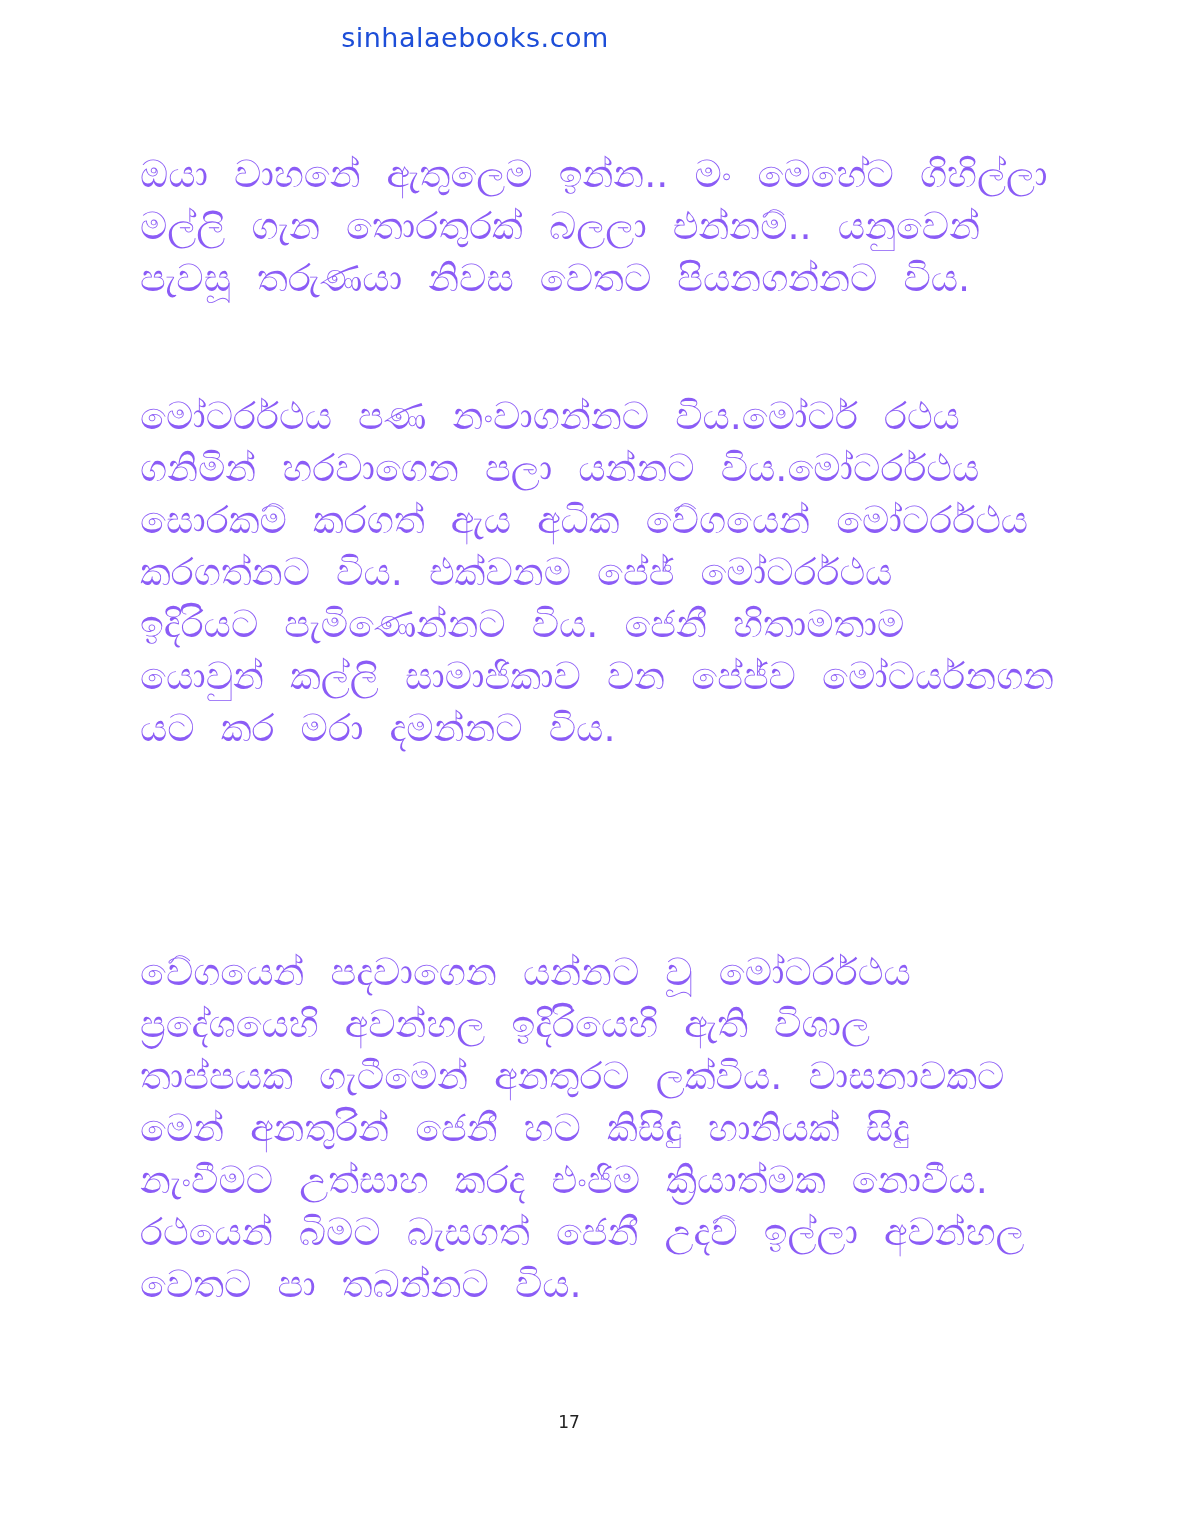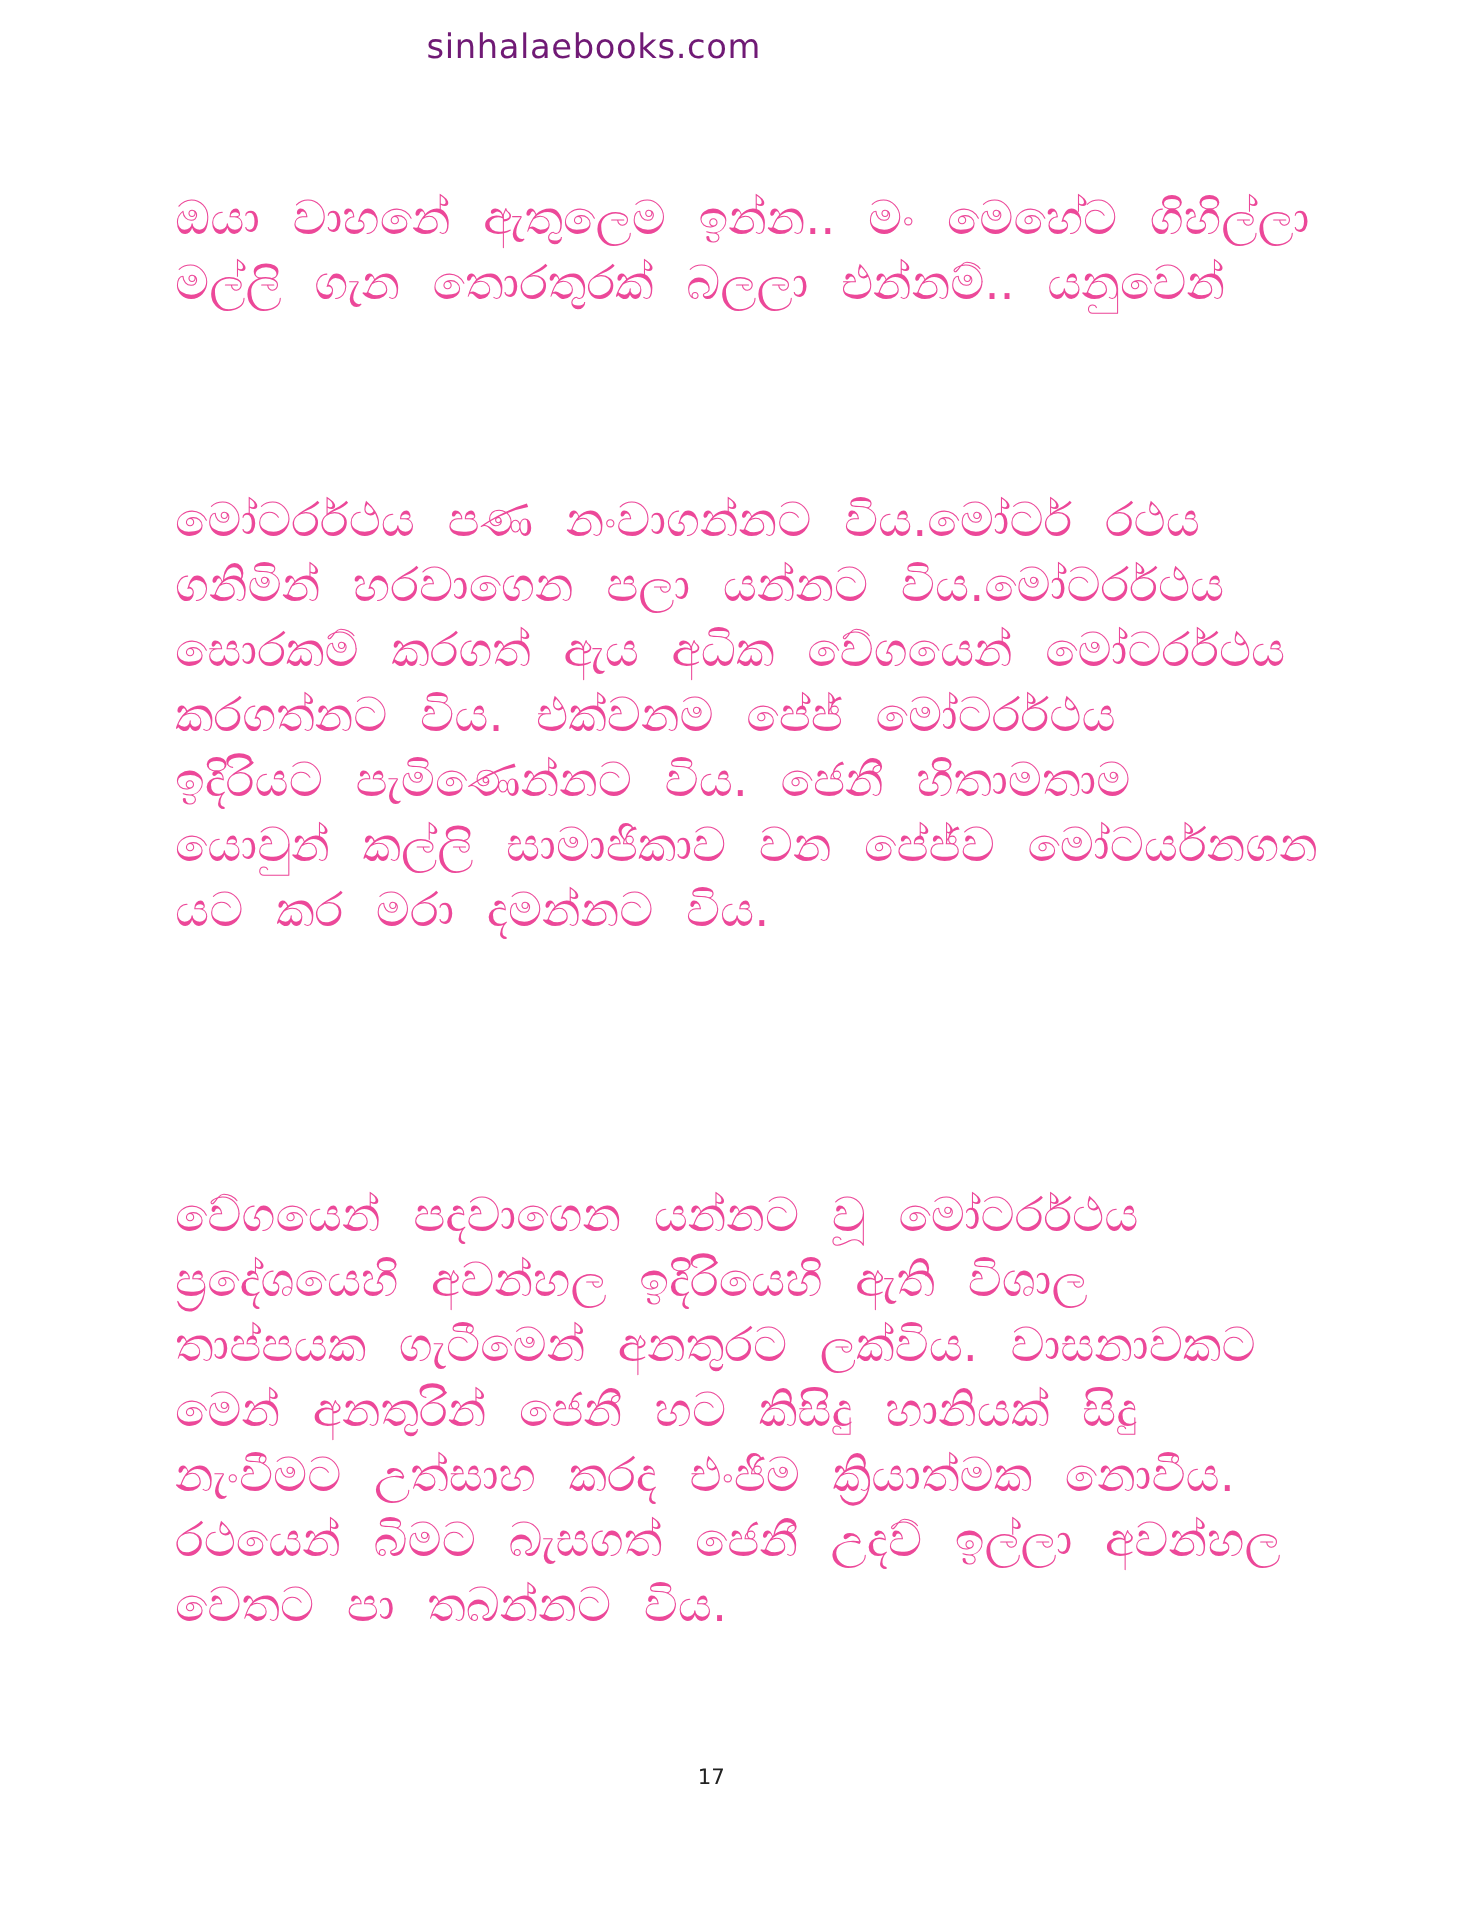--- a/index.html
+++ b/index.html
@@ -15,40 +15,40 @@
       color: #111111;
     }
     .site-header {
       position: absolute;
       top: 22px;
       left: 0;
       width: 950px;
       text-align: center;
       font-family: "DejaVu Sans", sans-serif;
       font-size: 27px;
-      color: #701a75;
+      color: #1d4ed8;
       letter-spacing: 0.5px;
     }
     .content {
       position: absolute;
       left: 140px;
       top: 148px;
       width: 910px;
       font-family: "DejaVu Sans", "Liberation Sans", sans-serif;
     }
     .paragraph {
       margin: 0;
     }
     .line {
       font-size: 38px;
       line-height: 52px;
       height: 52px;
       white-space: nowrap;
       word-spacing: 14px;
-      color: #ec4899;
+      color: #8b5cf6;
     }
     .p1 { position: absolute; top: 0; }
     .p2 { position: absolute; top: 242px; }
     .p3 { position: absolute; top: 798px; }
     .page-number {
       position: absolute;
       top: 1412px;
       left: 0;
       width: 1138px;
       text-align: center;
@@ -59,20 +59,21 @@
   </style>
 </head>
 <body>
 
 <div class="site-header">sinhalaebooks.com</div>
 
 <div class="content">
   <div class="paragraph p1">
     <div class="line">ඔයා වාහනේ ඇතුලෙම ඉන්න.. මං මෙහේට ගිහිල්ලා</div>
     <div class="line">මල්ලි ගැන තොරතුරක් බලලා එන්නම්.. යනුවෙන්</div>
+    <div class="line">පැවසූ තරුණයා නිවස වෙතට පියනගන්නට විය.</div>
   </div>
 
   <div class="paragraph p2">
     <div class="line">මෝටර්රථය පණ නංවාගන්නට විය.මෝටර් රථය</div>
     <div class="line">ගනිමින් හරවාගෙන පලා යන්නට විය.මෝටර්රථය</div>
     <div class="line">සොරකම් කරගත් ඇය අධික වේගයෙන් මෝටර්රථය</div>
     <div class="line">කරගත්නට විය. එක්වනම පේජ් මෝටර්රථය</div>
     <div class="line">ඉදිරියට පැමිණෙන්නට විය. ජෙනී හිතාමතාම</div>
     <div class="line">යොවුන් කල්ලි සාමාජිකාව වන පේජ්ව මෝටර්යනගන</div>
     <div class="line">යට කර මරා දමන්නට විය.</div>

